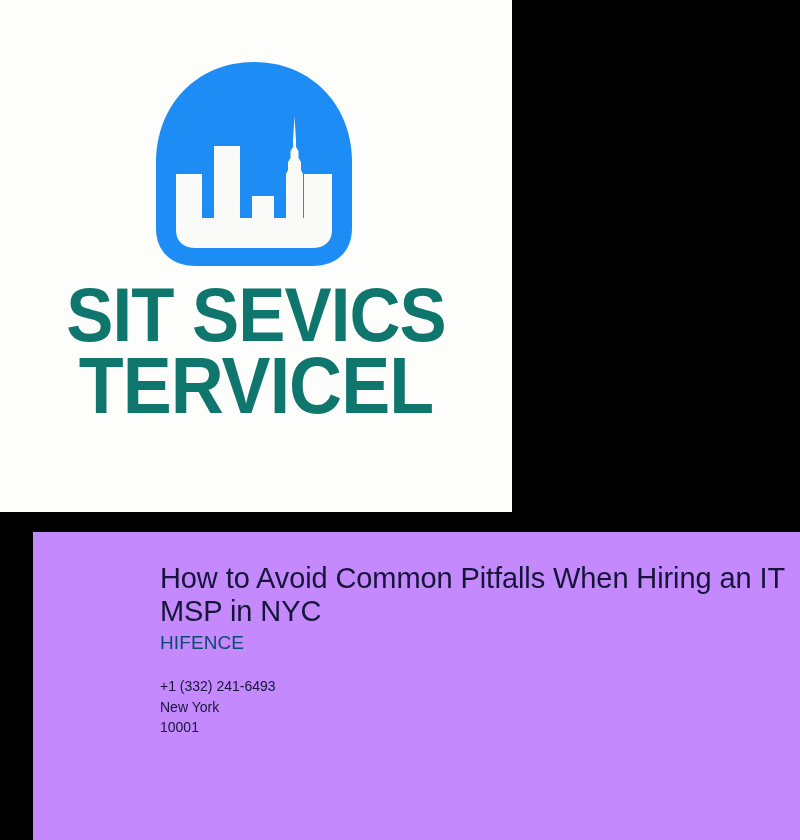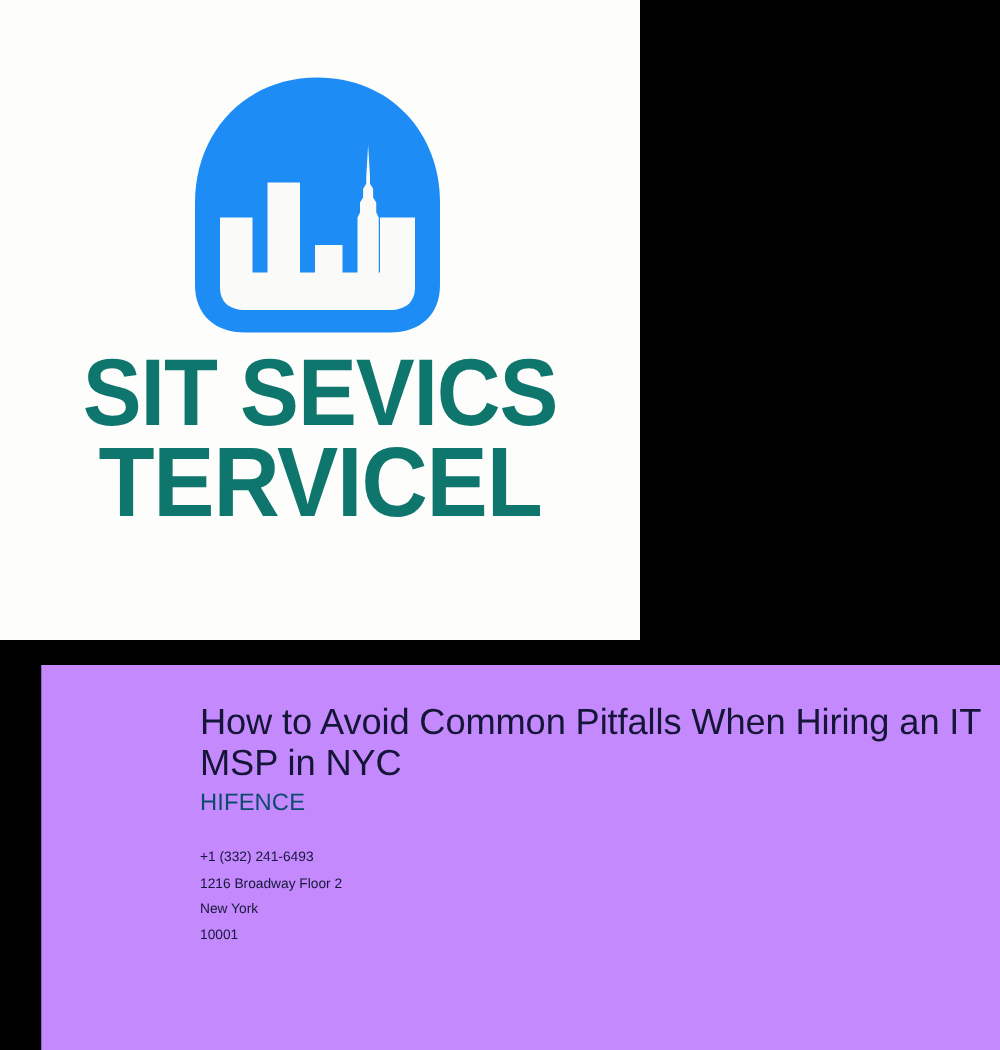--- a/index.html
+++ b/index.html
@@ -98,21 +98,21 @@
     font-size: 19px;
     font-weight: 400;
     color: #0c4a6e;
     letter-spacing: 0.1px;
   }
 
   #contact-block {
     position: absolute;
     left: 127px;
     top: 144px;
-    font-size: 11px;
+    font-size: 14px;
     line-height: 20.5px;
     color: #16163a;
   }
   .contact-line { display: block; white-space: nowrap; }
 
   #source-url {
     position: absolute;
     left: 127px;
     top: 231px;
     font-size: 10.5px;
@@ -187,19 +187,18 @@
 <div id="separator-band"></div>
 
 <div id="info-panel">
 
   <h1 id="page-title">How to Avoid Common Pitfalls When Hiring an IT MSP in NYC</h1>
 
   <div id="brand-subtitle">HIFENCE</div>
 
   <div id="contact-block">
     <span class="contact-line">+1 (332) 241-6493</span>
-    <span class="contact-line">1216 Broadway Floor 2</span>
     <span class="contact-line">New York</span>
     <span class="contact-line">10001</span>
   </div>
 
 
 </div>
 
 </body></html>

